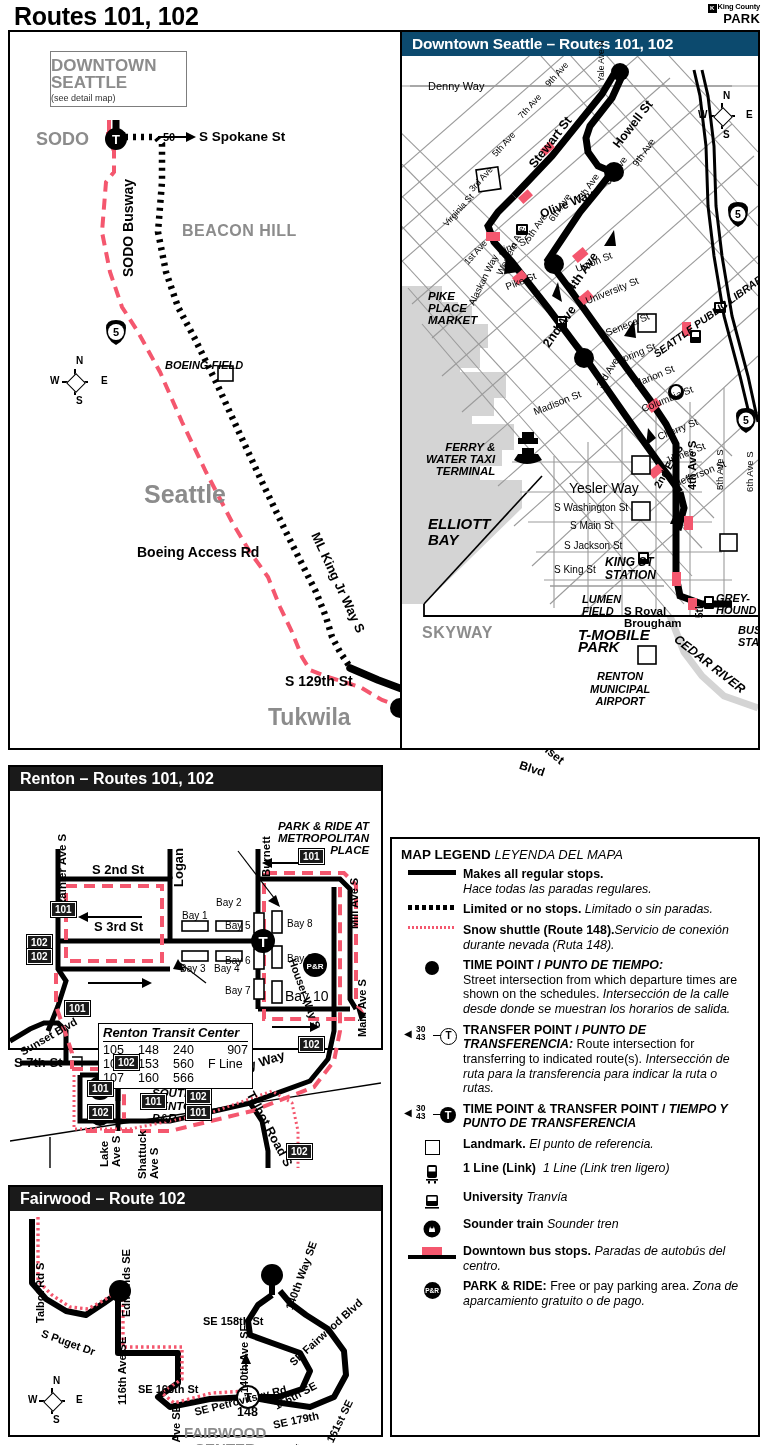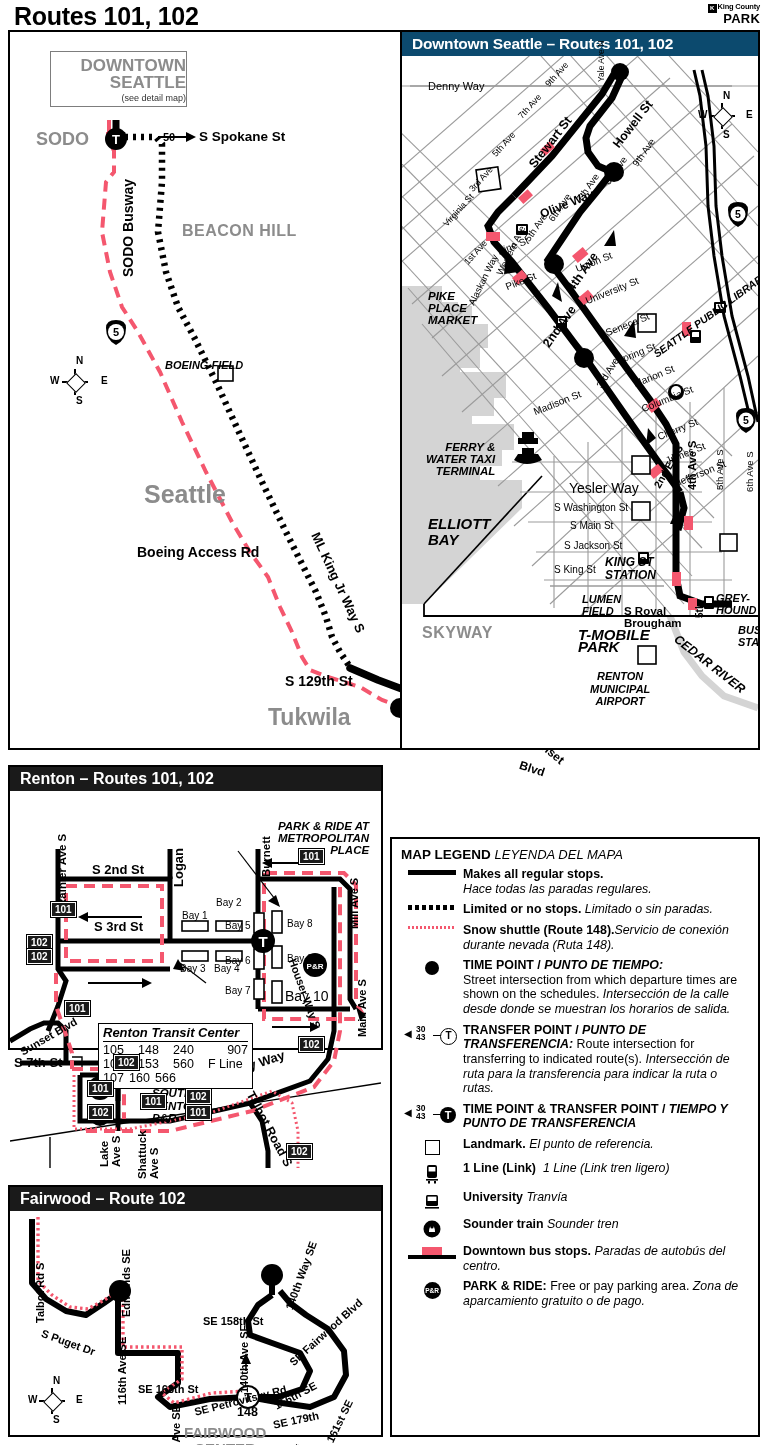--- a/index.html
+++ b/index.html
@@ -19,21 +19,21 @@
   #renton-map{left:8px;top:765px;width:375px;height:285px;}
   #renton-title{left:0;top:0;width:100%;height:24px;background:#1a1a1a;color:#fff;font-size:16px;font-weight:bold;line-height:24px;padding-left:10px;box-sizing:border-box;}
   #fairwood-map{left:8px;top:1185px;width:375px;height:252px;}
   #fairwood-title{left:0;top:0;width:100%;height:24px;background:#1a1a1a;color:#fff;font-size:16px;font-weight:bold;line-height:24px;padding-left:10px;box-sizing:border-box;}
   #legend{left:390px;top:837px;width:370px;height:600px;}
   
   .txt{position:absolute;white-space:nowrap;}
   .city{color:#8c8c8c;font-weight:bold;}
   .lm{font-style:italic;font-weight:bold;}
   .rot90{transform-origin:0 0;transform:rotate(-90deg);}
-  .boxlabel{border:1.5px solid #7d7d7d;background:#fff;text-align:right;box-sizing:border-box;}
+  .boxlabel{border:1.5px solid #7d7d7d;background:#fff;text-align:left;box-sizing:border-box;}
   .boxlabel .b1{color:#8c8c8c;font-weight:bold;}
   .boxlabel .b2{color:#333;font-size:9px;}
   
   .shield{background:#1a1a1a;color:#fff;font-weight:bold;font-size:10px;text-align:center;border:1px solid #fff;box-shadow:0 0 0 1px #000;line-height:13px;height:13px;padding:0 3px;}
   
   .compass span{position:absolute;font-size:10px;font-weight:bold;}
   .compass .dia{position:absolute;width:12px;height:12px;border:1.5px solid #000;background:#fff;transform:rotate(45deg);}
   .compass .bar{position:absolute;background:#000;}
   
   #legend .inner{padding:8px 9px 0 9px;}
@@ -484,21 +484,21 @@
       <span style="width:26px;">148</span>
       <span style="width:26px;">240</span>
       <span style="width:40px;text-align:right;">907</span>
     </div>
     <div style="font-size:12.5px;line-height:14px;display:flex;gap:9px;">
       <span style="width:26px;">106</span>
       <span style="width:26px;">153</span>
       <span style="width:26px;">560</span>
       <span style="width:40px;">F Line</span>
     </div>
-    <div style="font-size:12.5px;line-height:14px;display:flex;">
+    <div style="font-size:12.5px;line-height:14px;display:flex;gap:9px;">
       <span style="width:26px;">107</span>
       <span style="width:26px;">160</span>
       <span style="width:26px;">566</span>
       <span style="width:40px;"></span>
     </div>
   </div>
 
   <div class="abs shield" style="left:41px;top:135px;">101</div>
   <div class="abs shield" style="left:289px;top:82px;">101</div>
   <div class="abs shield" style="left:17px;top:168px;">102</div>

